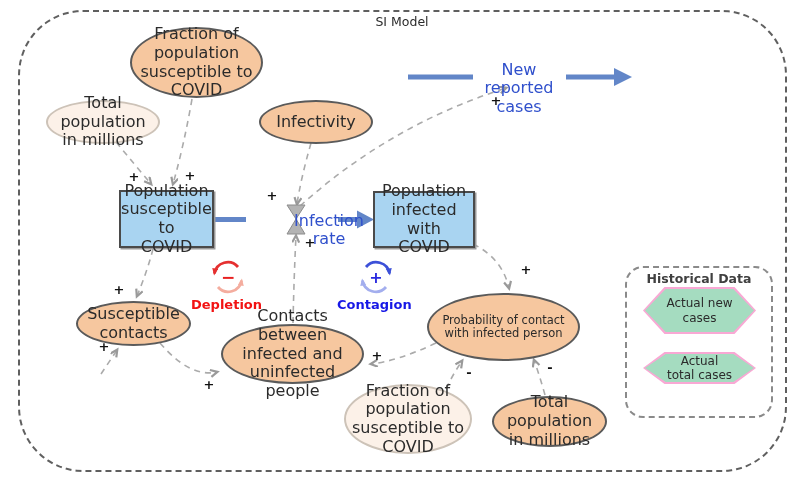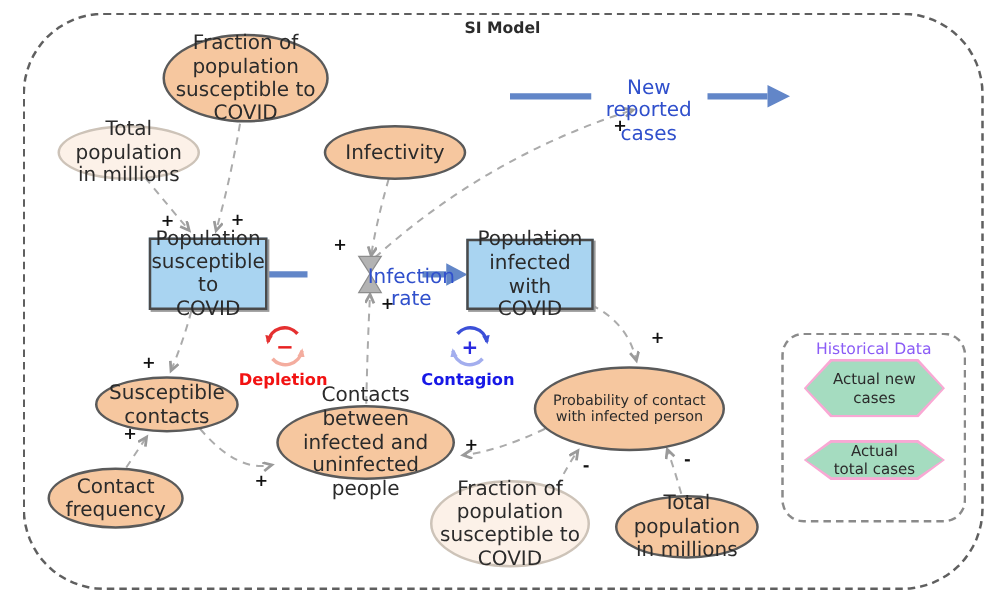--- a/index.html
+++ b/index.html
@@ -8,21 +8,21 @@
     position:relative; width:800px; height:487px;
     background:#ffffff; overflow:hidden;
     font-family:"DejaVu Sans", sans-serif; color:#2b2b2b;
   }
   .outer-border {
     position:absolute; left:18px; top:10px; width:769px; height:462px;
     border:2px dashed #5f5f5f; border-radius:65px;
   }
   .si-title {
     position:absolute; left:352px; top:14px; width:100px;
-    text-align:center; font-size:12.5px; color:#2b2b2b;font-weight:bold;
+    text-align:center; font-size:12.5px; color:#2b2b2b;
   }
   svg.layer { position:absolute; left:0; top:0; }
   .node {
     position:absolute; display:flex; align-items:center; justify-content:center;
     text-align:center; white-space:pre-line; font-size:16px; line-height:1.17;
     color:#2b2b2b;
   }
   .ellipse-orange { background:#f6c79f; border:2px solid #5a5a5a; border-radius:50%; }
   .ellipse-light  { background:#fcf1e8; border:2px solid #cdc3b8; border-radius:50%; }
   .stock {
@@ -32,21 +32,21 @@
   .flow-label { position:absolute; text-align:center; white-space:pre-line;
     color:#3050cc; font-size:16px; line-height:1.15; font-weight:500; }
   .loop-label { position:absolute; text-align:left; font-size:13px; font-weight:600; }
   .loop-label.red  { color:#f21212; }
   .loop-label.blue { color:#1718e6; }
   .hist-box {
     position:absolute; left:625px; top:266px; width:148px; height:152px;
     border:2px dashed #8a8a8a; border-radius:18px;
   }
   .hist-title { position:absolute; left:625px; top:271px; width:148px;
-    text-align:center; font-size:12.5px; color:#8b5cf6; }
+    text-align:center; font-size:12.5px; color:#404040;font-weight:bold; }
   .hex-outer { position:absolute; background:#f9a8d4;
     clip-path:polygon(0% 50%, 19% 0%, 81% 0%, 100% 50%, 81% 100%, 19% 100%); }
   .hex-inner { position:absolute; inset:2px; background:#a5dcc0;
     clip-path:polygon(0% 50%, 19% 0%, 81% 0%, 100% 50%, 81% 100%, 19% 100%);
     display:flex; align-items:center; justify-content:center;
     text-align:center; white-space:pre-line; font-size:12px; line-height:1.2; }
 </style>
 </head>
 <body>
 
@@ -146,22 +146,20 @@
 COVID</div>
 
   <div class="node stock" style="left:373px; top:191px; width:102px; height:57px;">Population
 infected with
 COVID</div>
 
 
   <div class="node ellipse-orange" style="left:76px; top:301px; width:115px; height:45px;">Susceptible
 contacts</div>
 
-  <div class="node ellipse-orange" style="left:38px; top:374px; width:109px; height:49px;">Contact
-frequency</div>
 
   <div class="node ellipse-orange" style="left:221px; top:324px; width:143px; height:60px;">Contacts between
 infected and
 uninfected people</div>
 
   <div class="node ellipse-orange" style="left:427px; top:293px; width:153px; height:68px; font-size:11.5px;">Probability of contact
 with infected person</div>
 
   <div class="node ellipse-light" style="left:344px; top:384px; width:128px; height:70px;">Fraction of
 population

